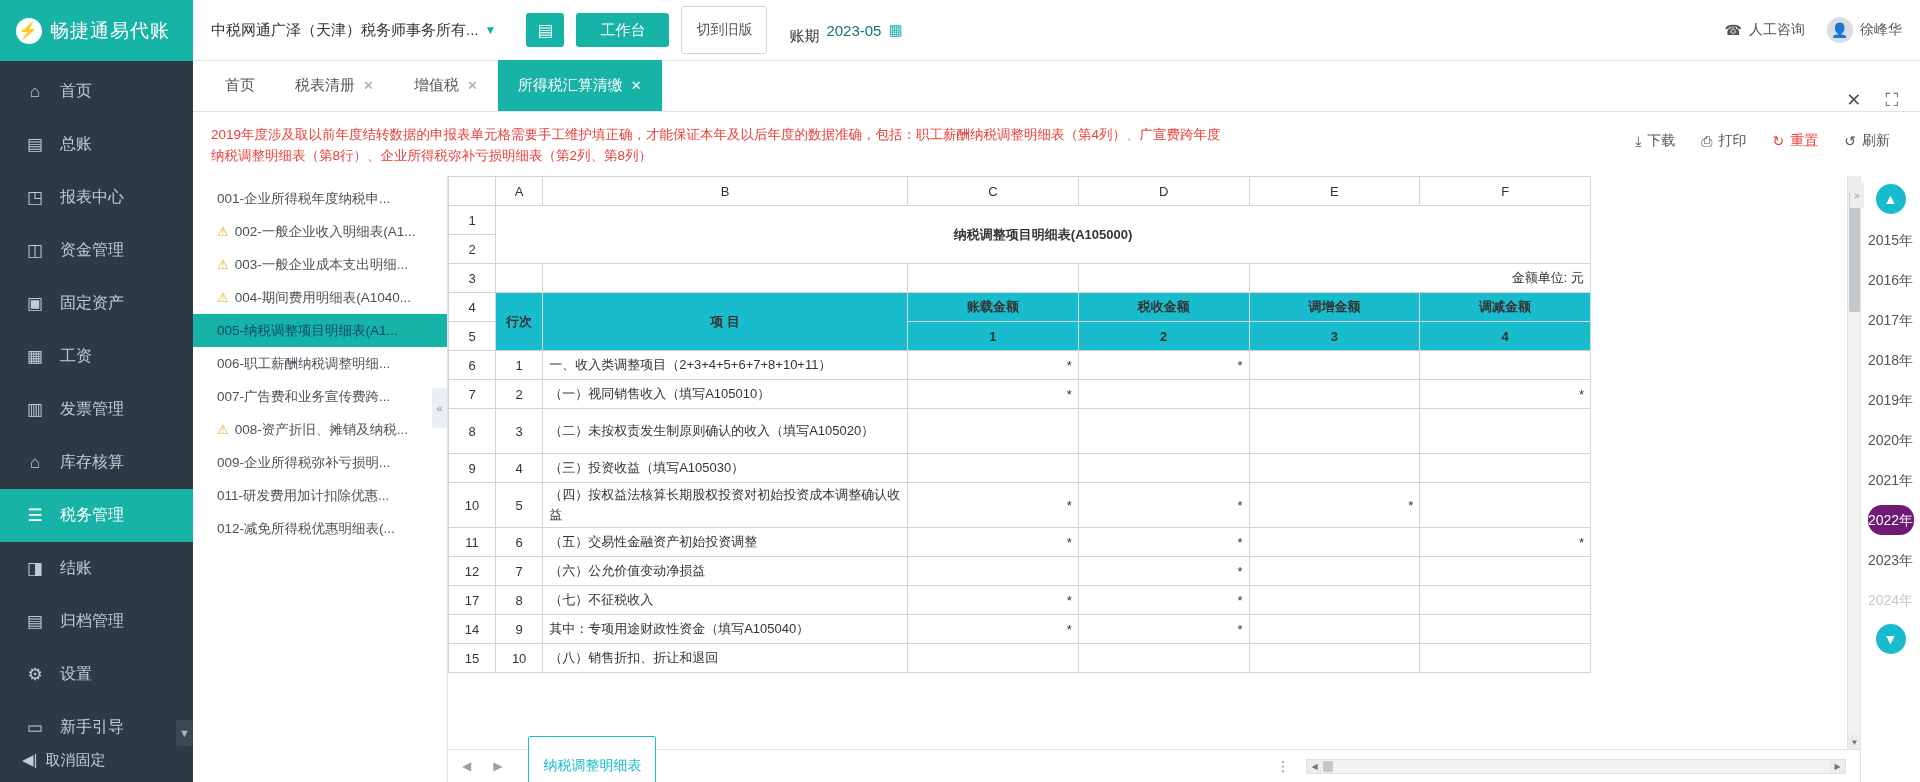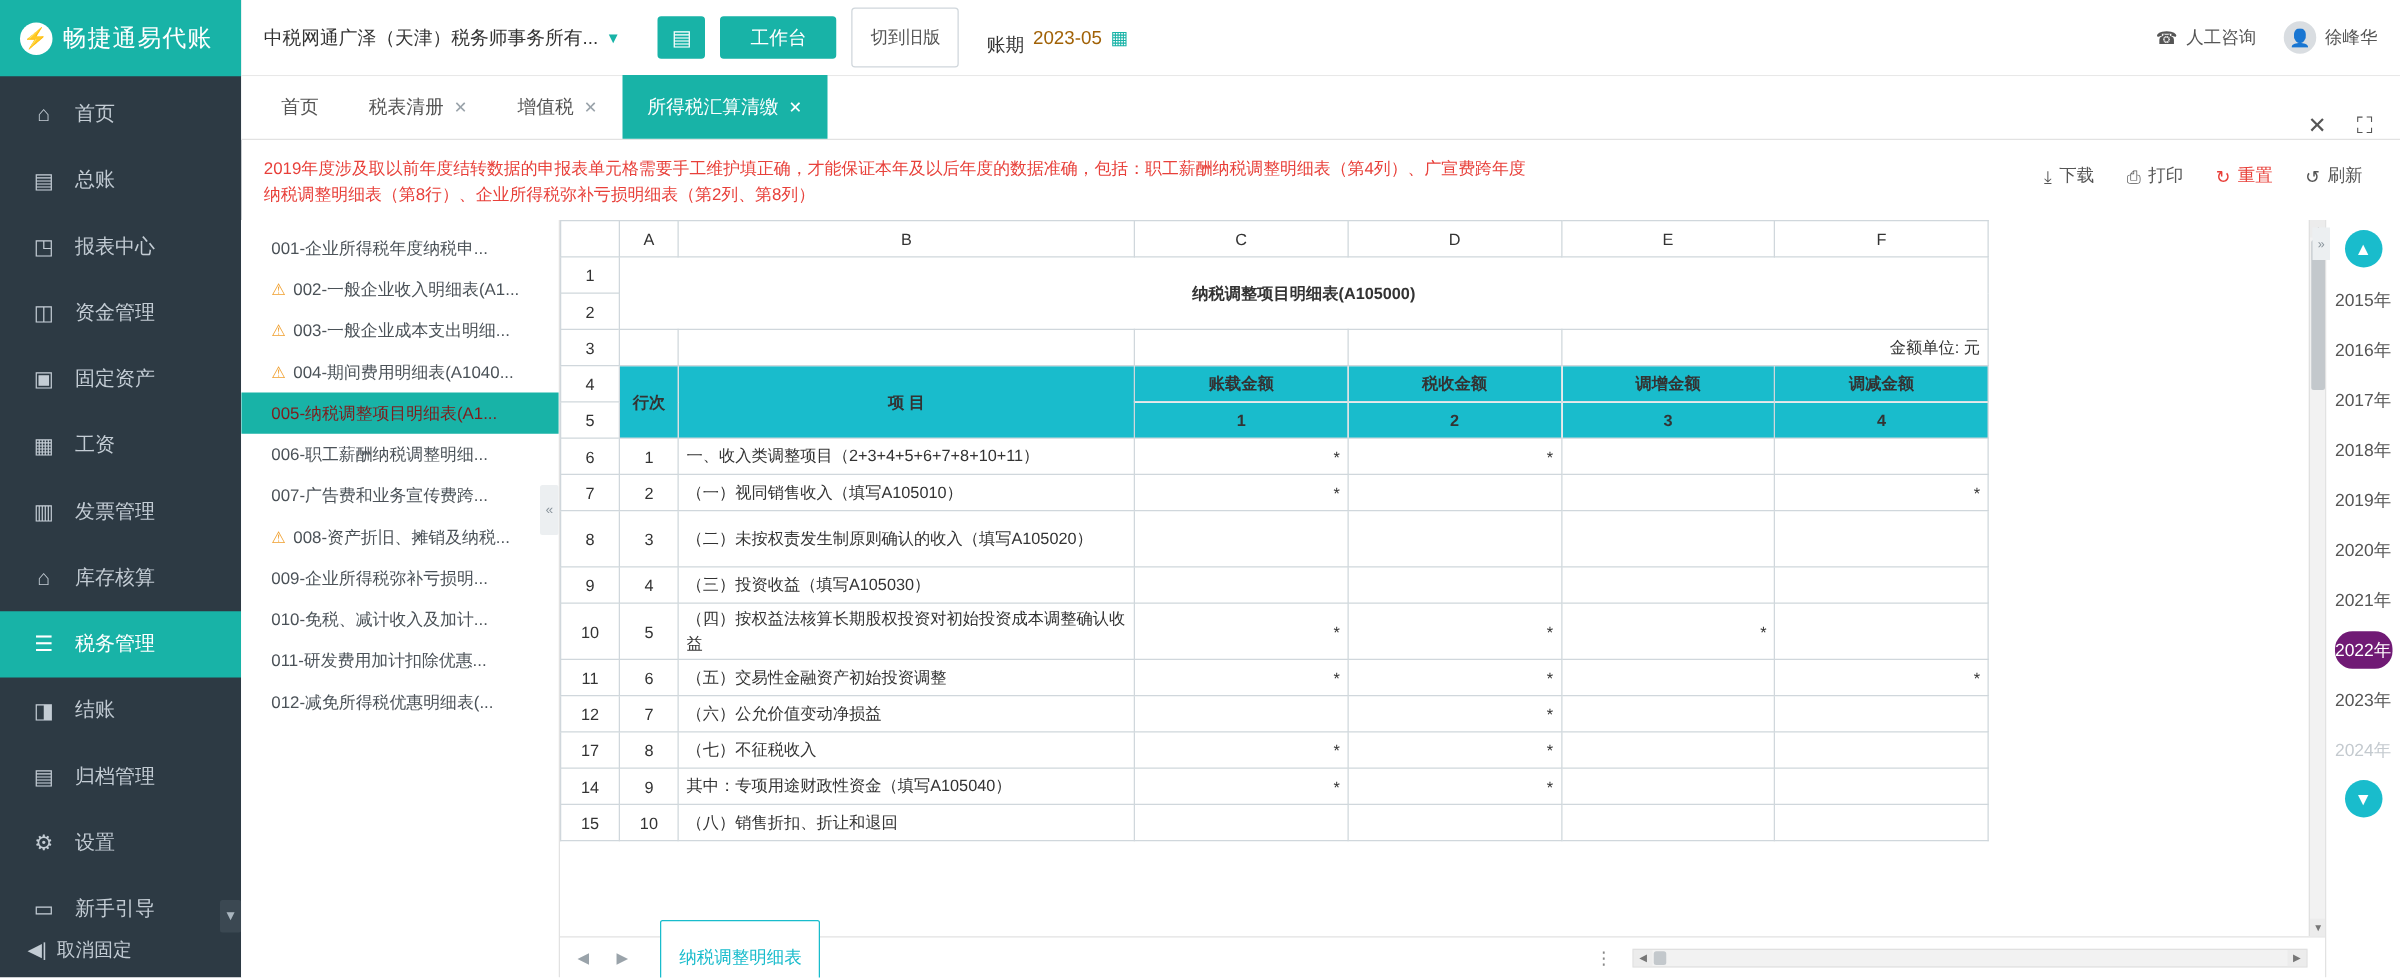--- a/index.html
+++ b/index.html
@@ -70,21 +70,21 @@
     height:34px; padding:0 24px; font-size:15px; cursor:pointer;
     font-family:"Liberation Sans", sans-serif;
   }
   .btn-ghost {
     background:#fff; color:#555; border:1px solid #cfd6db; border-radius:3px;
     height:48px; padding:0 14px; font-size:14px; cursor:pointer;
     font-family:"Liberation Sans", sans-serif;
   }
   .period { display:flex; align-items:center; gap:7px; font-size:15px; color:#333; margin-left:10px;}
   .period .label { color:#333;margin-top:12px; }
-  .period .value { color:#a16207; }
+  .period .value { color:#0f766e; }
   .period .cal { color:#18b3a7; font-size:15px; }
   .top-right { margin-left:auto; display:flex; align-items:center; gap:22px; }
   .top-right .item { display:flex; align-items:center; gap:7px; font-size:14px; color:#555; }
   .avatar {
     width:26px; height:26px; border-radius:50%; background:#d9dde1; color:#fff;
     display:flex; align-items:center; justify-content:center; font-size:14px;
   }
 
   
   .tabbar {
@@ -119,21 +119,21 @@
 
   .tree {
     width:255px; flex:0 0 255px; border-right:1px solid #e2e2e2;
     padding-top:6px; overflow:hidden; position:relative; background:#fff;
   }
   .tree-item {
     height:33px; display:flex; align-items:center; gap:6px;
     padding-left:24px; font-size:13.5px; color:#4b5258; white-space:nowrap;
     cursor:pointer;
   }
-  .tree-item.active { background:#18b3a7; color:#7f1d1d; }
+  .tree-item.active { background:#18b3a7; color:#0c4a6e; }
   .warn { color:#f0a030; font-size:13px; }
   .tree-collapse {
     position:absolute; left:239px; top:212px; width:15px; height:40px;
     background:#eceff1; color:#8a949c; display:flex; align-items:center;
     justify-content:center; font-size:11px; border-radius:2px;
   }
 
   
   .sheet-area { flex:1; min-width:0; display:flex; flex-direction:column; position:relative; }
   .sheet-scroll { flex:1; position:relative; overflow:hidden; }
@@ -379,23 +379,20 @@
         </div>
         <div class="tree-item">
           <span>007-广告费和业务宣传费跨...</span>
         </div>
         <div class="tree-item">
           <span class="warn">⚠</span>
           <span>008-资产折旧、摊销及纳税...</span>
         </div>
         <div class="tree-item">
           <span>009-企业所得税弥补亏损明...</span>
-        </div>
-        <div class="tree-item">
-          <span>010-免税、减计收入及加计...</span>
         </div>
         <div class="tree-item">
           <span>011-研发费用加计扣除优惠...</span>
         </div>
         <div class="tree-item">
           <span>012-减免所得税优惠明细表(...</span>
         </div>
         <div class="tree-collapse">«</div>
       </div>
 

